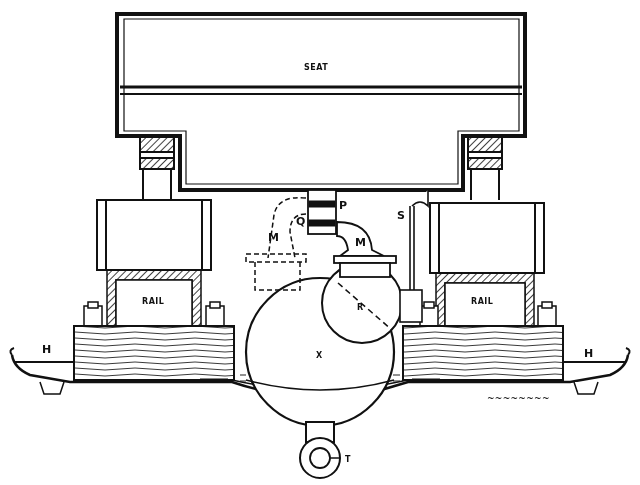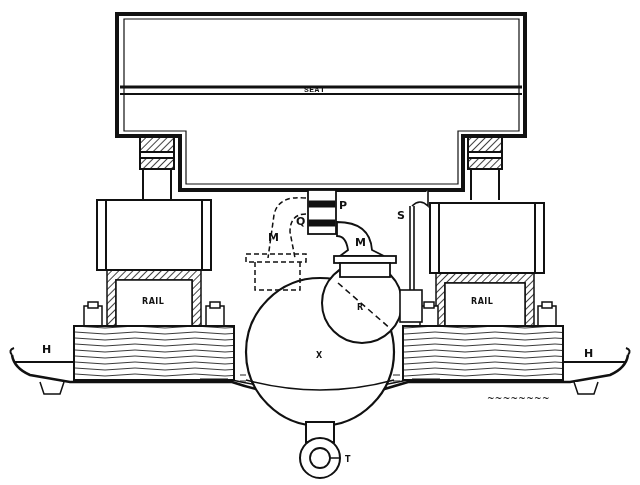--- a/index.html
+++ b/index.html
@@ -137,21 +137,21 @@
     <rect x="400" y="290" width="22" height="32"></rect>
   </g>
 
   <g stroke="#111" fill="none" stroke-width="2">
     <path d="M12 355 Q8 350 14 348"></path>
     <path d="M628 355 Q632 350 626 348"></path>
   </g>
 </svg>
 </div>
 
-<span class="lbl lbl-small" style="left:304px;top:86px;font-family:Liberation Mono, monospace;">SEAT</span>
+<span class="lbl lbl-small" style="left:304px;top:64px;">SEAT</span>
 <span class="lbl lbl-small" style="left:142px;top:298px;">RAIL</span>
 <span class="lbl lbl-small" style="left:471px;top:298px;">RAIL</span>
 <span class="lbl lbl-big" style="left:42px;top:344px;">H</span>
 <span class="lbl lbl-big" style="left:584px;top:348px;">H</span>
 <span class="lbl lbl-big" style="left:268px;top:232px;">M</span>
 <span class="lbl lbl-big" style="left:355px;top:237px;">M</span>
 <span class="lbl lbl-big" style="left:339px;top:200px;">P</span>
 <span class="lbl lbl-big" style="left:296px;top:216px;">Q</span>
 <span class="lbl lbl-big" style="left:397px;top:210px;">S</span>
 <span class="lbl lbl-small" style="left:357px;top:304px;">R</span>

